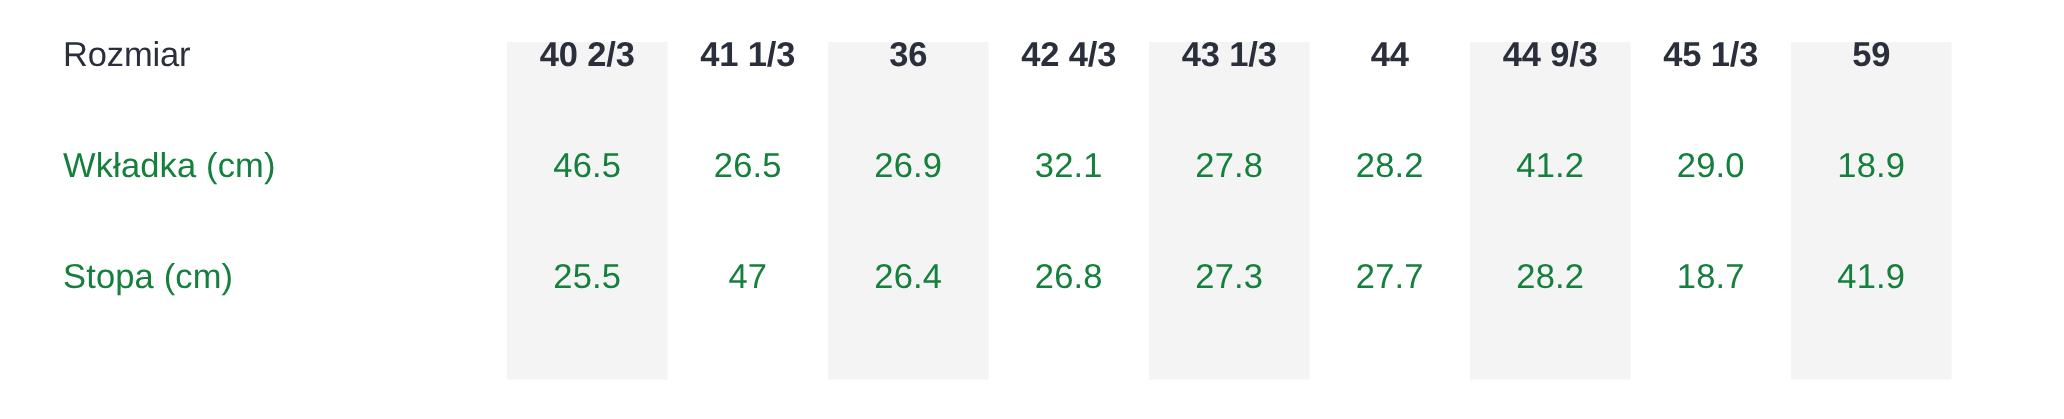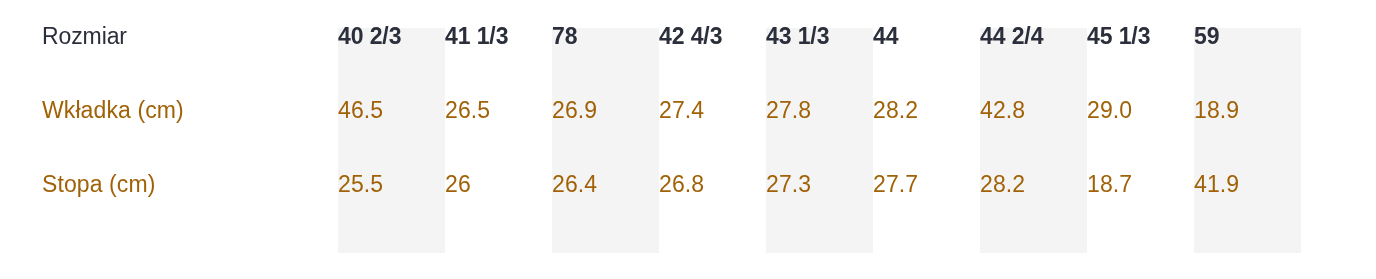--- a/index.html
+++ b/index.html
@@ -53,37 +53,37 @@
   table.chart col.label-col { width: 338px; }
   table.chart col.size-col  { width: 107px; }
   table.chart col.pad-col   { width: 75px; }
 
   table.chart th,
   table.chart td {
     border: 0;
     padding: 0;
     height: 74px;
     vertical-align: middle;
-    text-align: left;
+    text-align: center;
     font-size: 23px;
     line-height: 1.2;
     position: relative;
     z-index: 2;
     background: transparent;
   }
 
   table.chart thead th {
     font-weight: bold;
     font-size: 23px;
     letter-spacing: -0.1px;
   }
 
   table.chart tbody td {
     font-weight: normal;
-    color: #a16207;
+    color: #15803d;
     letter-spacing: 0.1px;
   }
 
   .row-label {
     text-align: left !important;
     padding-left: 42px !important;
     font-weight: normal !important;
     font-size: 23px;
     color: #33363f;
     letter-spacing: 0.1px;
@@ -121,48 +121,48 @@
       <col class="size-col">
         <col class="size-col">
         <col class="size-col">
       <col class="pad-col">
     </colgroup>
     <thead>
       <tr>
         <th class="row-label">Rozmiar</th>
         <th>40 2/3</th>
         <th>41 1/3</th>
-        <th>78</th>
+        <th>36</th>
         <th>42 4/3</th>
         <th>43 1/3</th>
         <th>44</th>
-        <th>44 2/4</th>
+        <th>44 9/3</th>
         <th>45 1/3</th>
         <th>59</th>
         <th class="pad-cell"></th>
       </tr>
     </thead>
     <tbody>
       <tr>
         <td class="row-label">Wkładka (cm)</td>
         <td>46.5</td>
         <td>26.5</td>
         <td>26.9</td>
-        <td>27.4</td>
+        <td>32.1</td>
         <td>27.8</td>
         <td>28.2</td>
-        <td>42.8</td>
+        <td>41.2</td>
         <td>29.0</td>
         <td>18.9</td>
         <td class="pad-cell"></td>
       </tr>
       <tr>
         <td class="row-label">Stopa (cm)</td>
         <td>25.5</td>
-        <td>26</td>
+        <td>47</td>
         <td>26.4</td>
         <td>26.8</td>
         <td>27.3</td>
         <td>27.7</td>
         <td>28.2</td>
         <td>18.7</td>
         <td>41.9</td>
         <td class="pad-cell"></td>
       </tr>
     </tbody>

